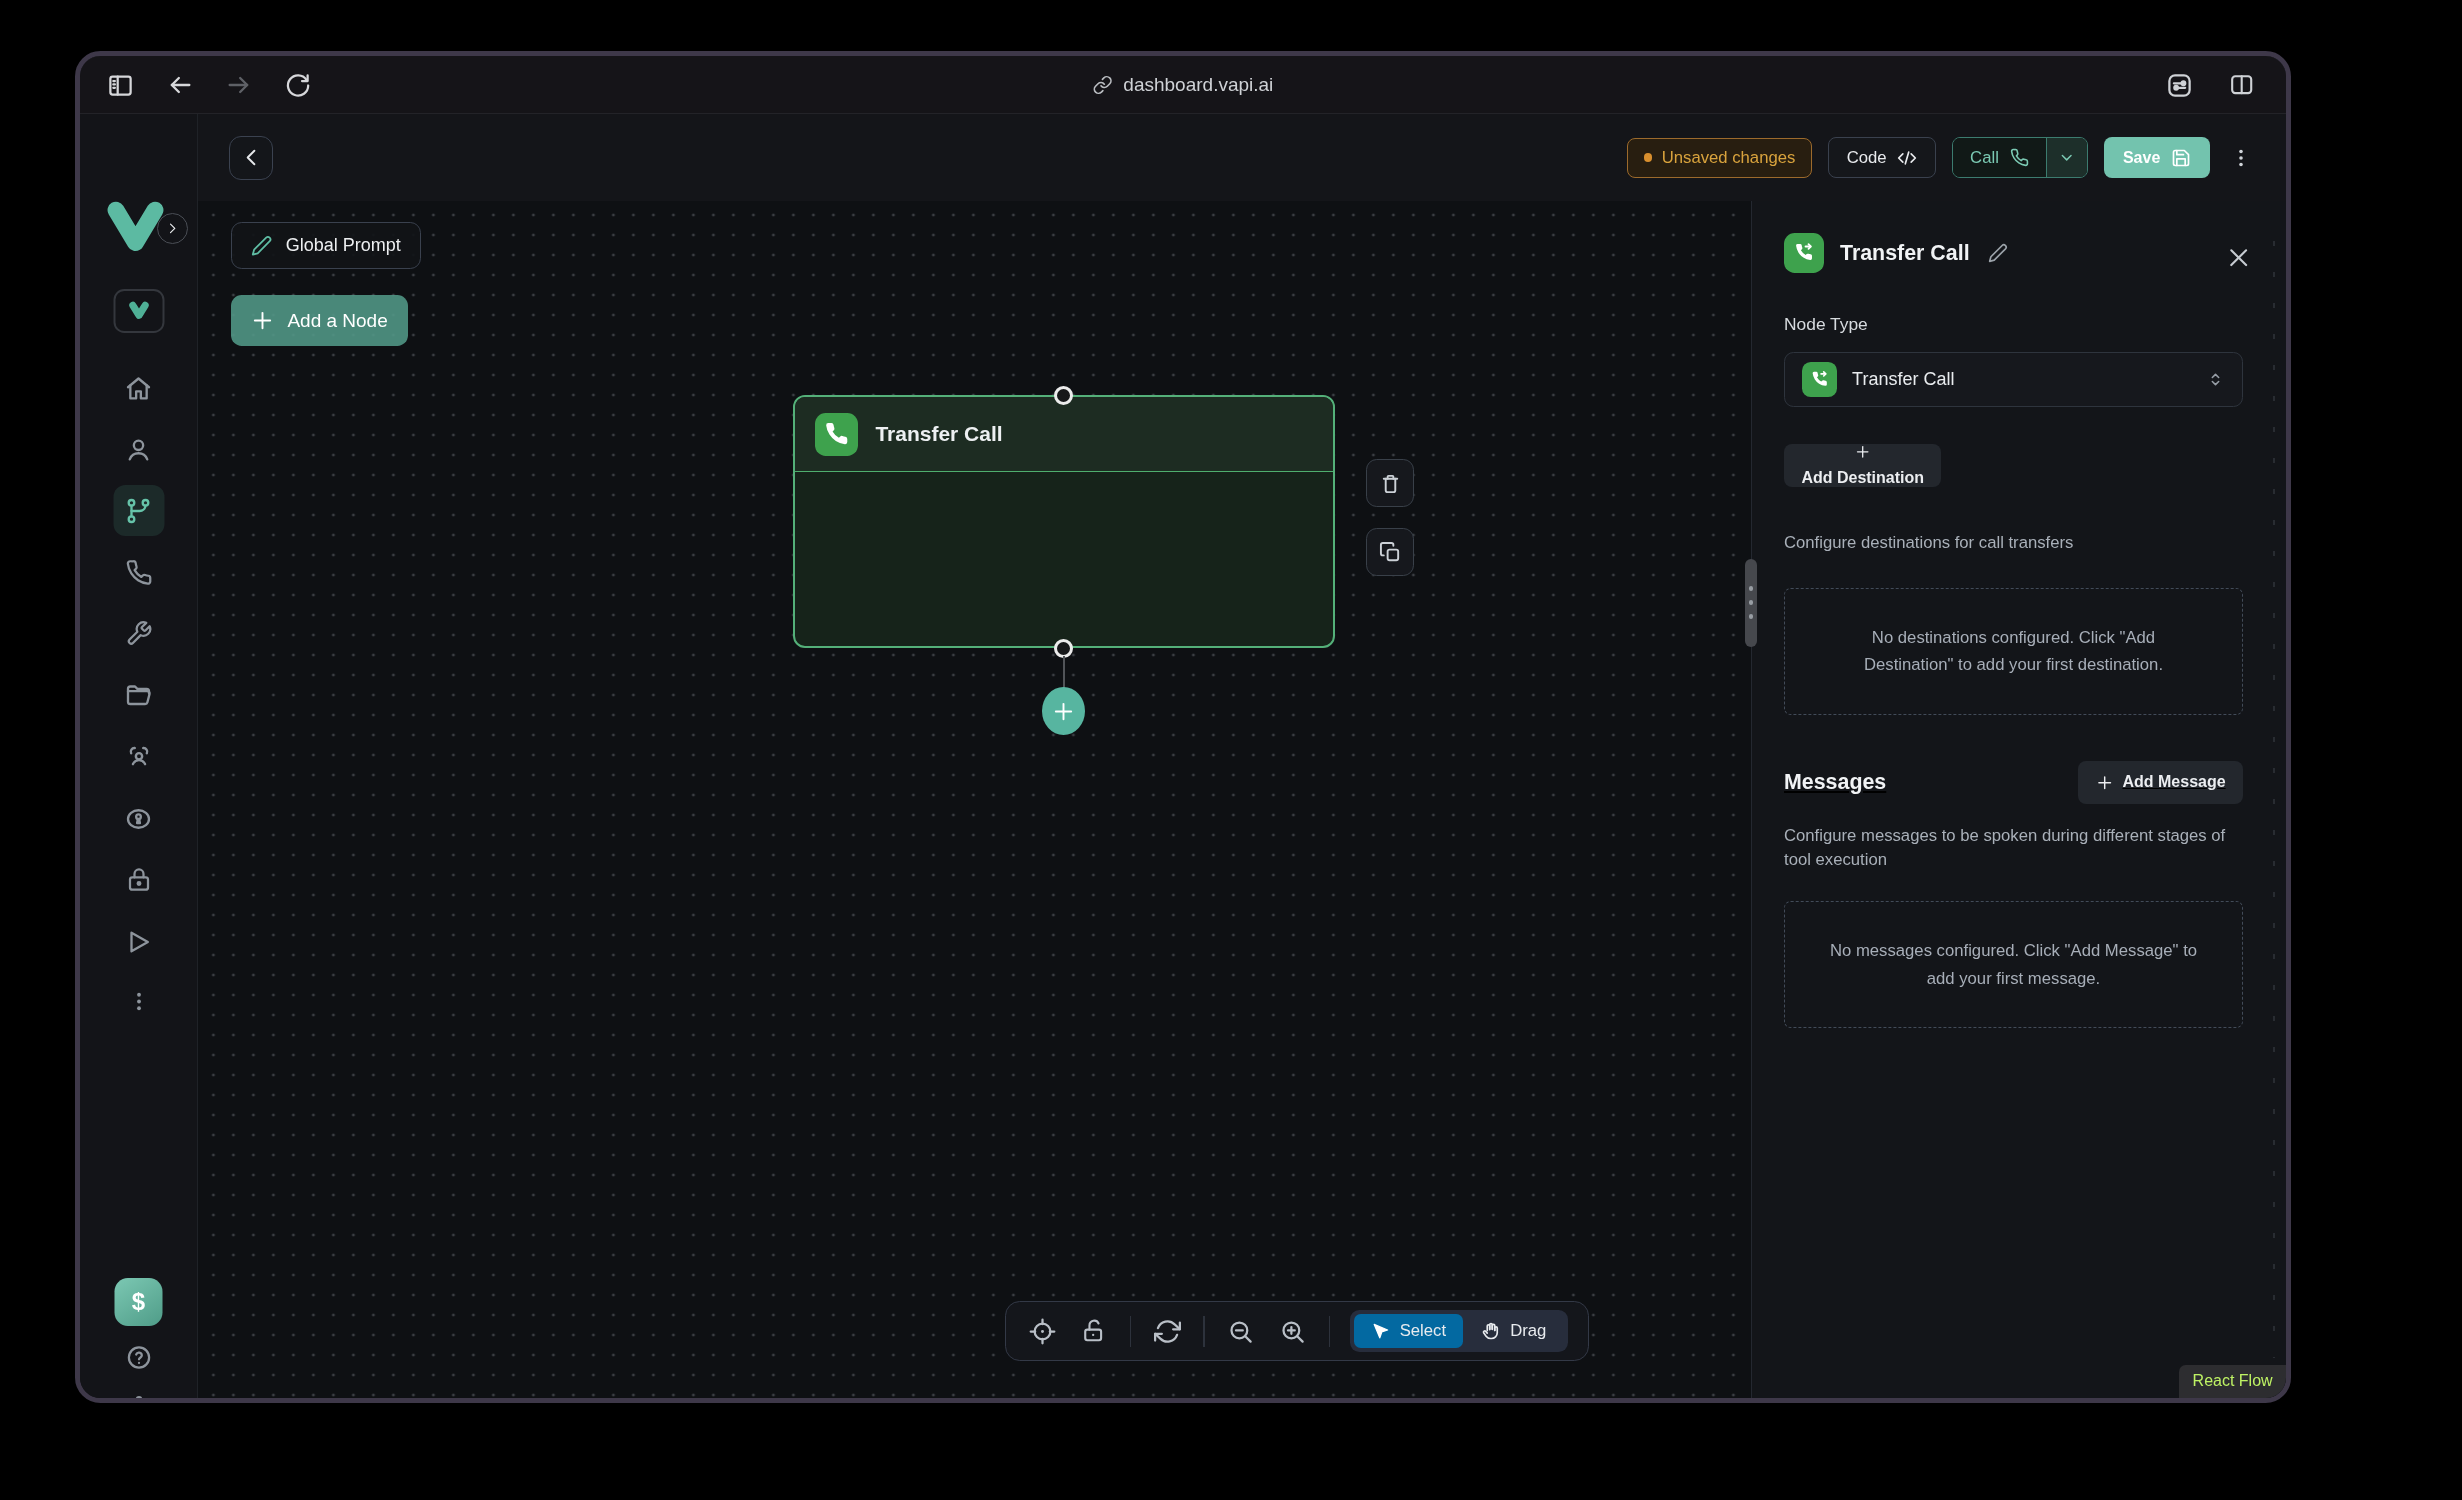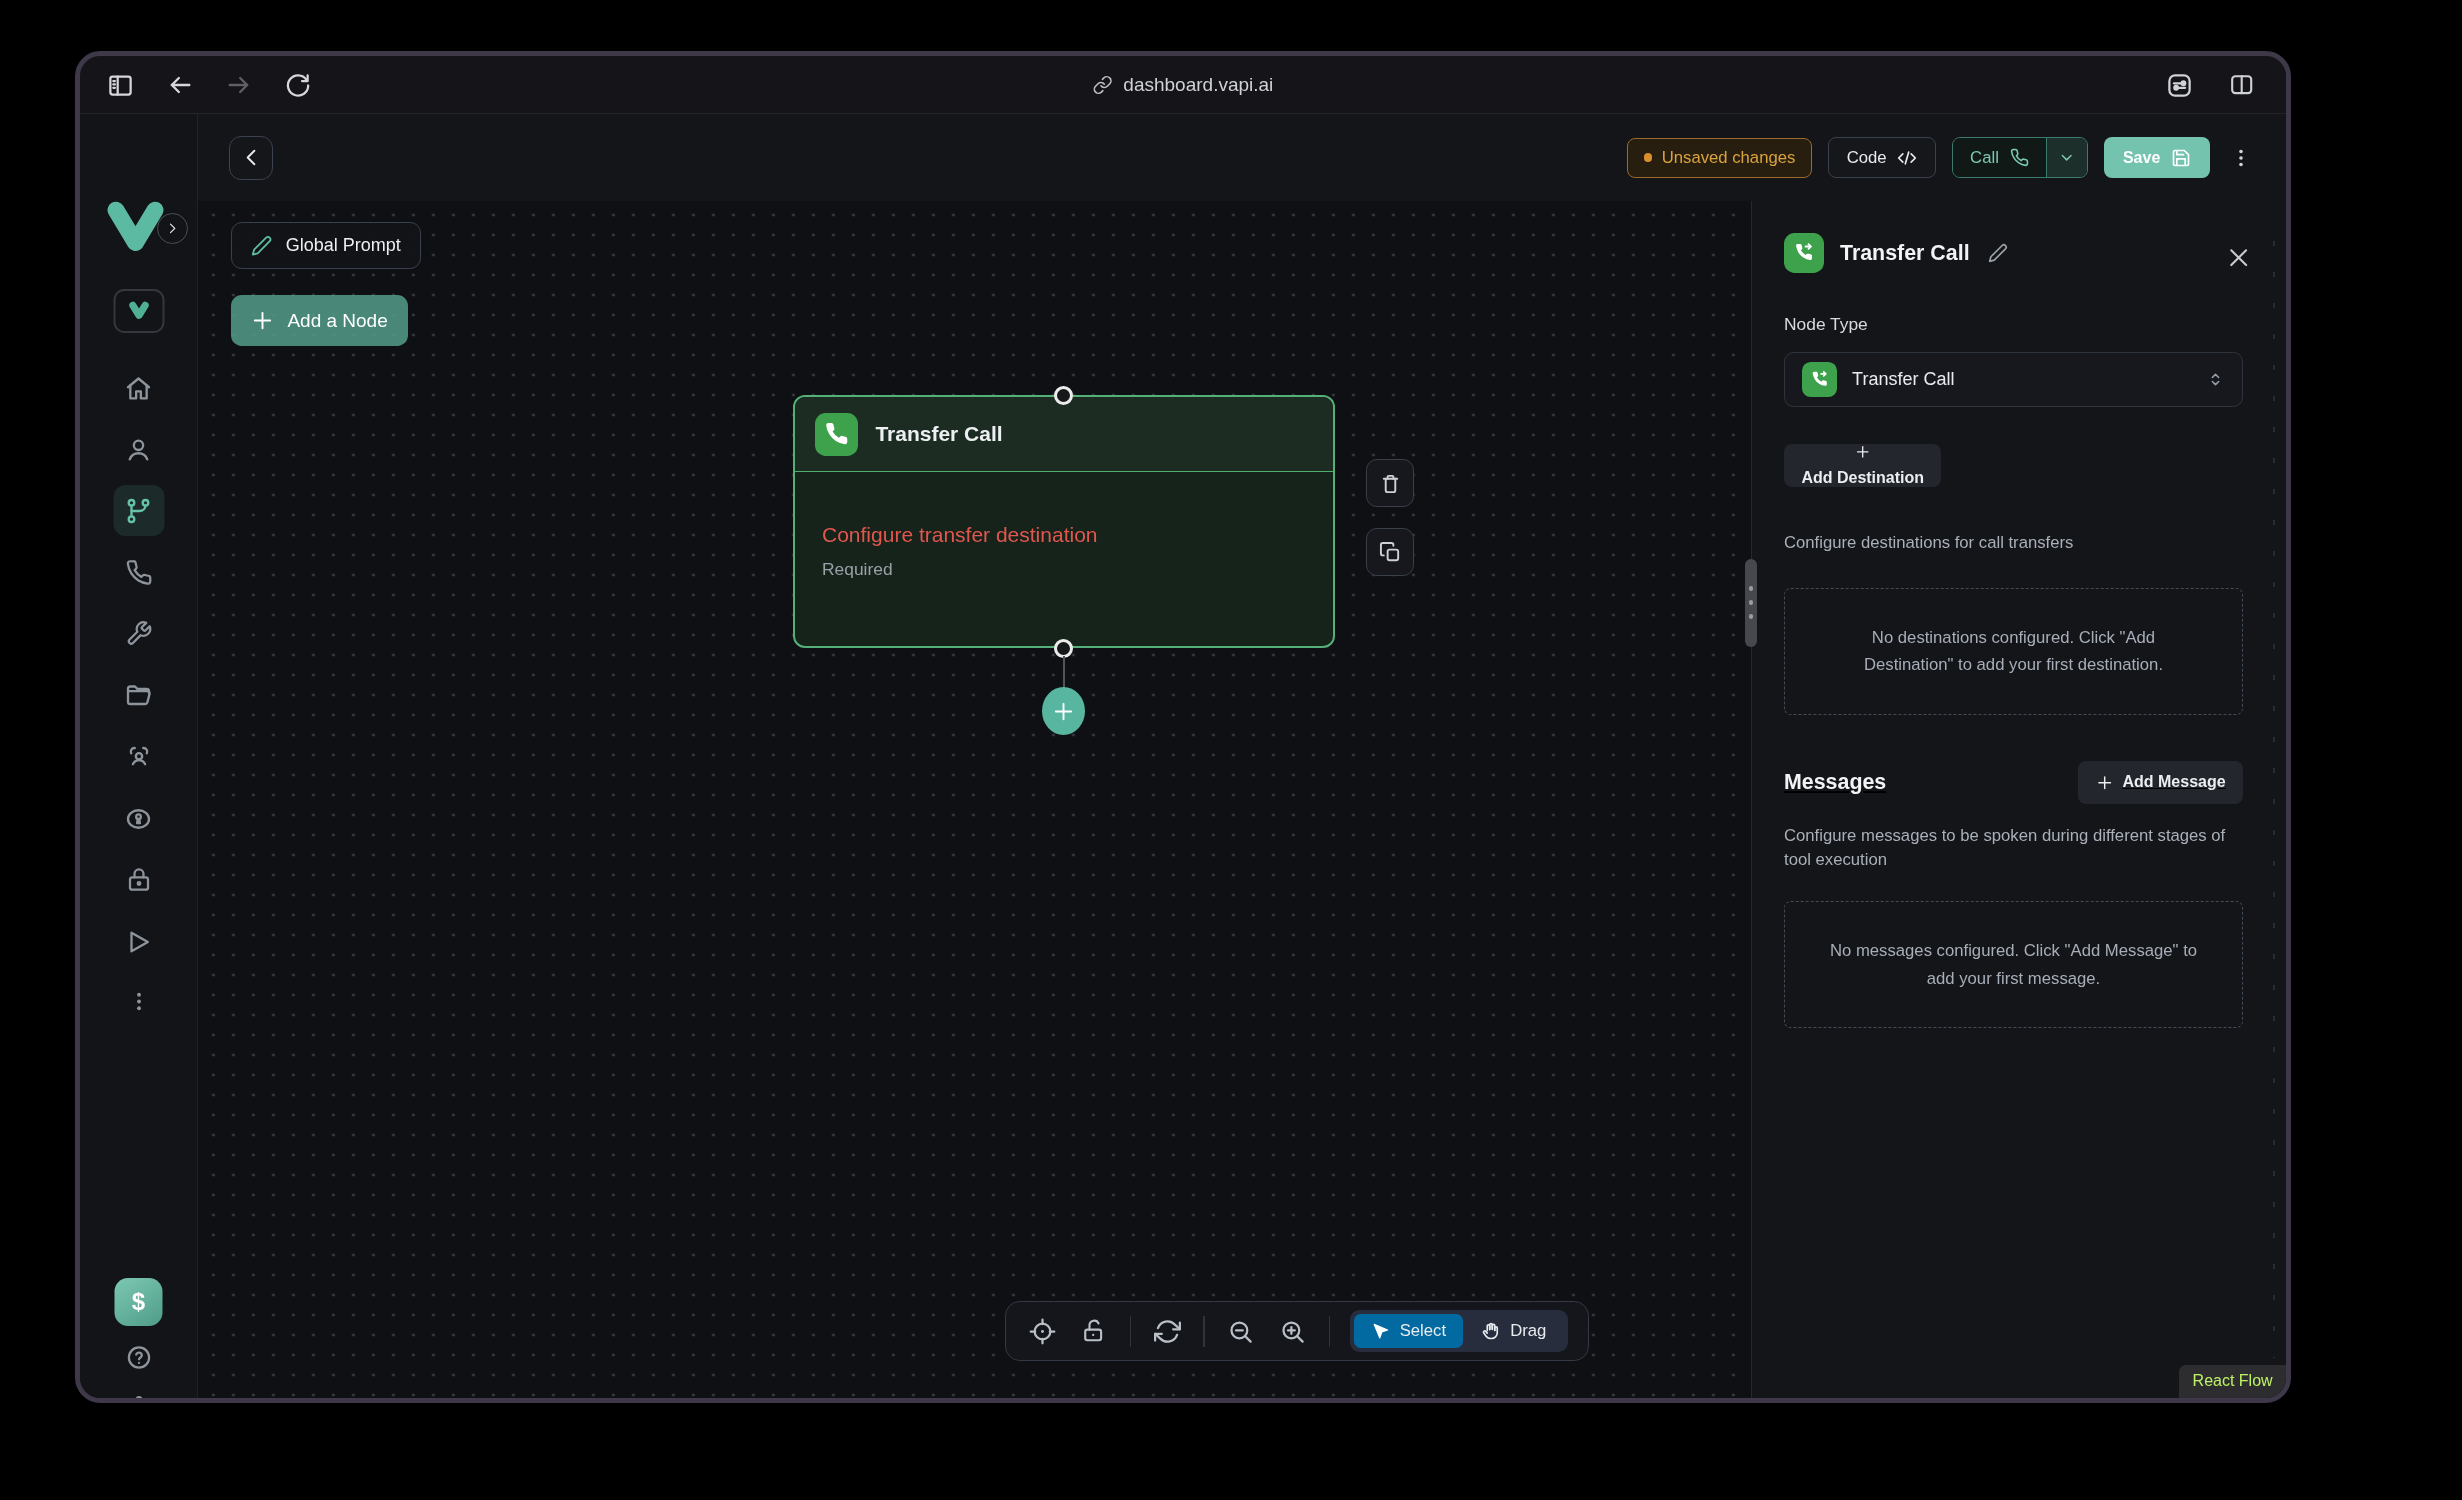--- a/index.html
+++ b/index.html
@@ -338,24 +338,20 @@
 
     <div class="node">
       <div class="node-header">
         <div class="node-icon">
           <svg width="25.4" height="25.4" viewBox="0 0 24 24" fill="#fff">
               <path d="M22 16.92v3a2 2 0 0 1-2.18 2 19.79 19.79 0 0 1-8.63-3.07 19.5 19.5 0 0 1-6-6A19.79 19.79 0 0 1 2.08 4.18 2 2 0 0 1 4.06 2h3a2 2 0 0 1 2 1.72c.13.96.36 1.9.7 2.81a2 2 0 0 1-.45 2.11L8.09 9.91a16 16 0 0 0 6 6l1.27-1.27a2 2 0 0 1 2.11-.45c.91.34 1.85.57 2.81.7A2 2 0 0 1 22 16.92z"></path>
             </svg>
         </div>
         <div class="node-title">Transfer Call</div>
       </div>
-      <div class="node-body">
-        <div class="node-warning">Configure transfer destination</div>
-        <div class="node-note">Required</div>
-      </div>
     </div>
 
     <div class="handle" style="left:856px; top:185px;"></div>
     <div class="handle" style="left:856px; top:438px;"></div>
     <div class="edge-stub"></div>
     <div class="plus-oval">
       <svg class="ic" width="23" height="23" viewBox="0 0 24 24" stroke-width="2.4">
           <line x1="12" y1="4" x2="12" y2="20"></line>
           <line x1="4" y1="12" x2="20" y2="12"></line>
         </svg>

